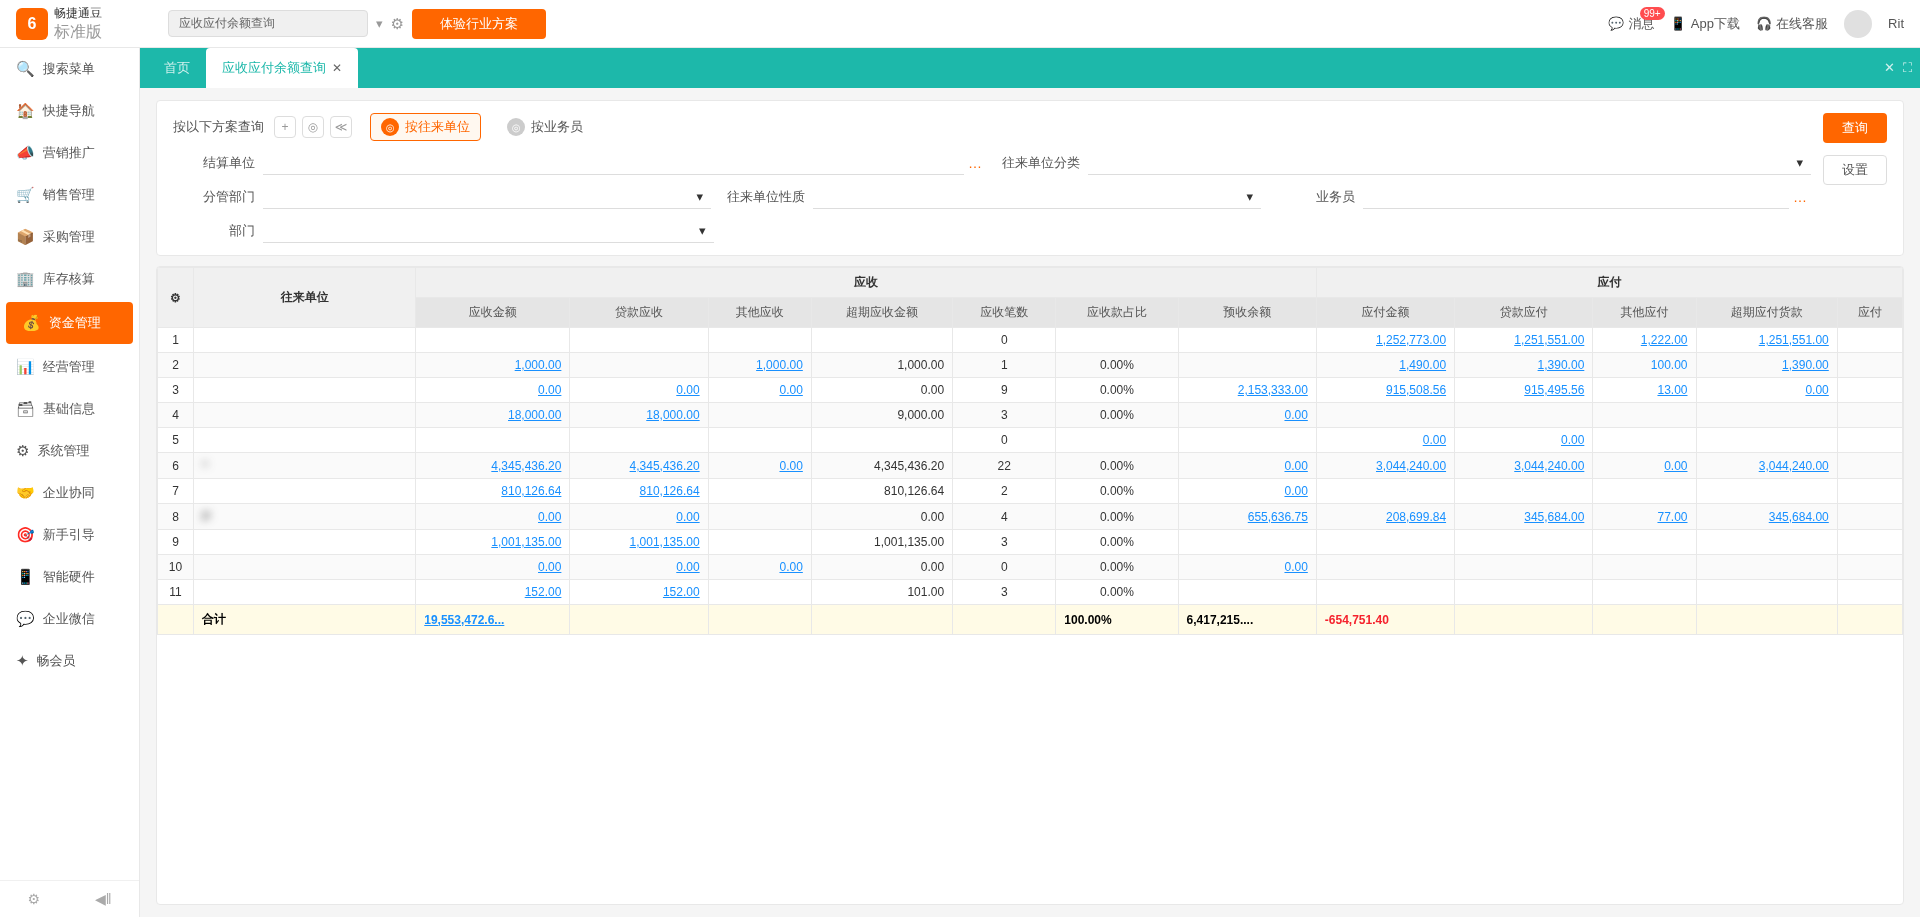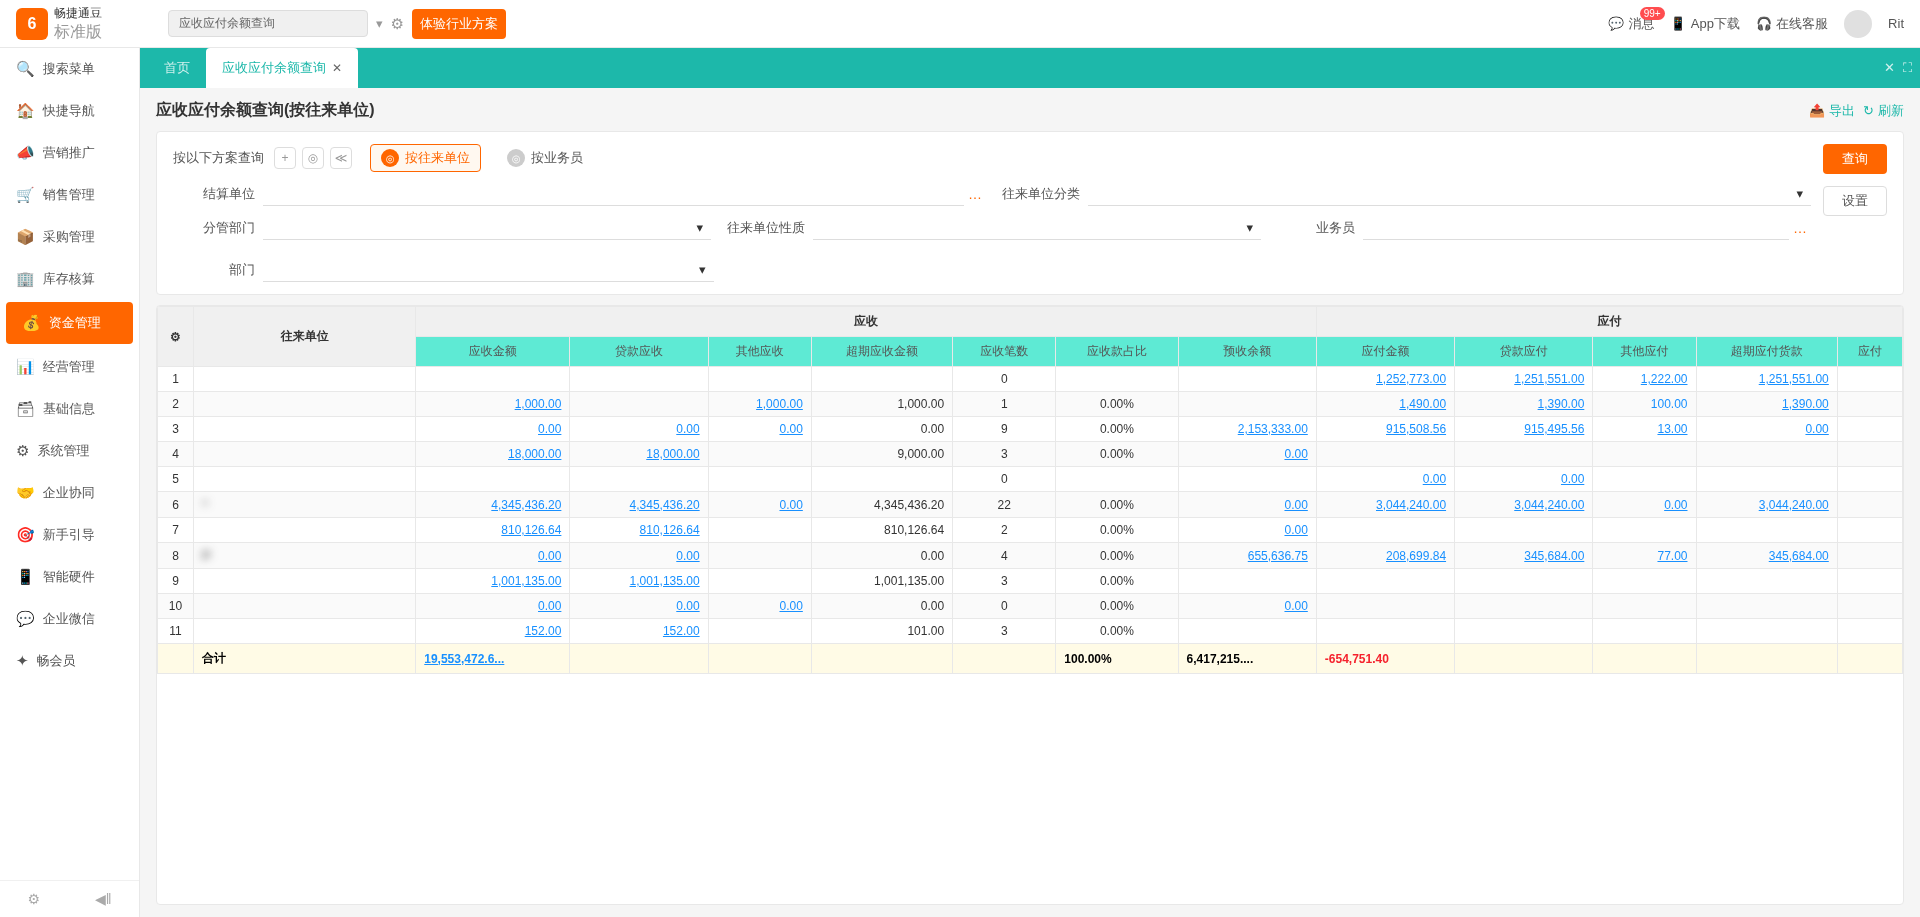--- a/index.html
+++ b/index.html
@@ -45,21 +45,21 @@
       padding: 4px 10px;
       font-size: 12px;
       color: #666;
       min-width: 200px;
     }
     .top-bar-btn {
       background: #ff6600;
       color: #fff;
       border: none;
       border-radius: 4px;
-      padding: 6px 8px;
+      padding: 6px 28px;
       cursor: pointer;
       font-size: 13px;
     }
     .top-bar-right {
       display: flex;
       align-items: center;
       gap: 16px;
       color: #555;
       font-size: 13px;
     }
@@ -355,21 +355,21 @@
       background: #fff;
       border: 1px solid #e8e8e8;
       border-radius: 4px;
     }
     table {
       width: 100%;
       border-collapse: collapse;
       min-width: 1400px;
     }
     thead tr th {
-      background: #5eead4;
+      background: #e5e5e5;
       border: 1px solid #e8e8e8;
       padding: 6px 8px;
       text-align: center;
       font-weight: normal;
       color: #555;
       font-size: 12px;
       white-space: nowrap;
     }
     thead tr.group-header th {
       background: #f0f0f0;
@@ -525,33 +525,20 @@
         <span class="tab-close">✕</span>
       </div>
       <div class="tab-bar-right">
         <span class="tab-bar-btn">✕</span>
         <span class="tab-bar-btn">⛶</span>
       </div>
     </div>
 
     <div class="page-content">
 
-      <div class="page-header">
-        <div class="page-title">应收应付余额查询(按往来单位)</div>
-        <div class="page-actions">
-          <div class="action-btn">
-            <span>📤</span>
-            <span>导出</span>
-          </div>
-          <div class="action-btn">
-            <span>↻</span>
-            <span>刷新</span>
-          </div>
-        </div>
-      </div>
 
       <div class="search-panel">
         <div style="display:flex;gap:12px;align-items:flex-start;">
           <div style="flex:1;">
 
             <div class="search-top">
               <span class="search-scheme-label">按以下方案查询</span>
               <div class="scheme-btns">
                 <div class="scheme-btn">+</div>
                 <div class="scheme-btn">◎</div>
@@ -602,21 +589,21 @@
                   </div>
                 </div>
                 <div class="search-field">
                   <span class="field-label">业务员</span>
                   <input class="field-input" type="text" value="" style="">
                   <span class="dots-btn">…</span>
                 </div>
               </div>
 
               <div class="search-row">
-                <div class="search-field" style="max-width:33%;margin-top:8px;">
+                <div class="search-field" style="max-width:33%;">
                   <span class="field-label">部门</span>
                   <div class="field-select">
                     <span></span>
                       <span>▾</span>
                   </div>
                 </div>
               </div>
             </div>
 
           </div>

